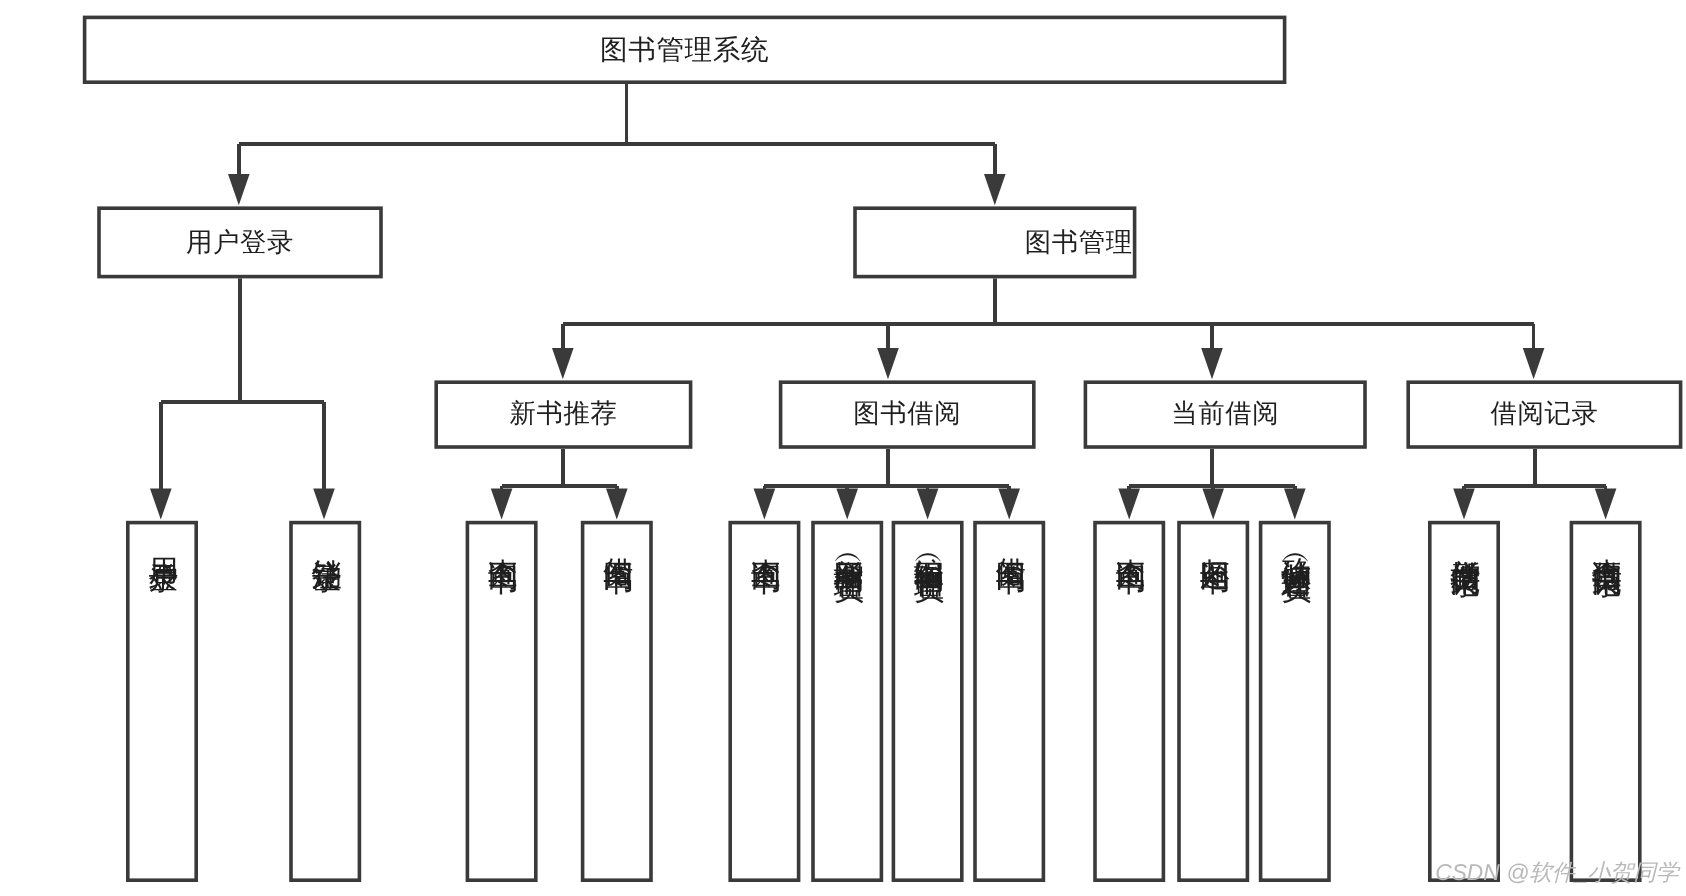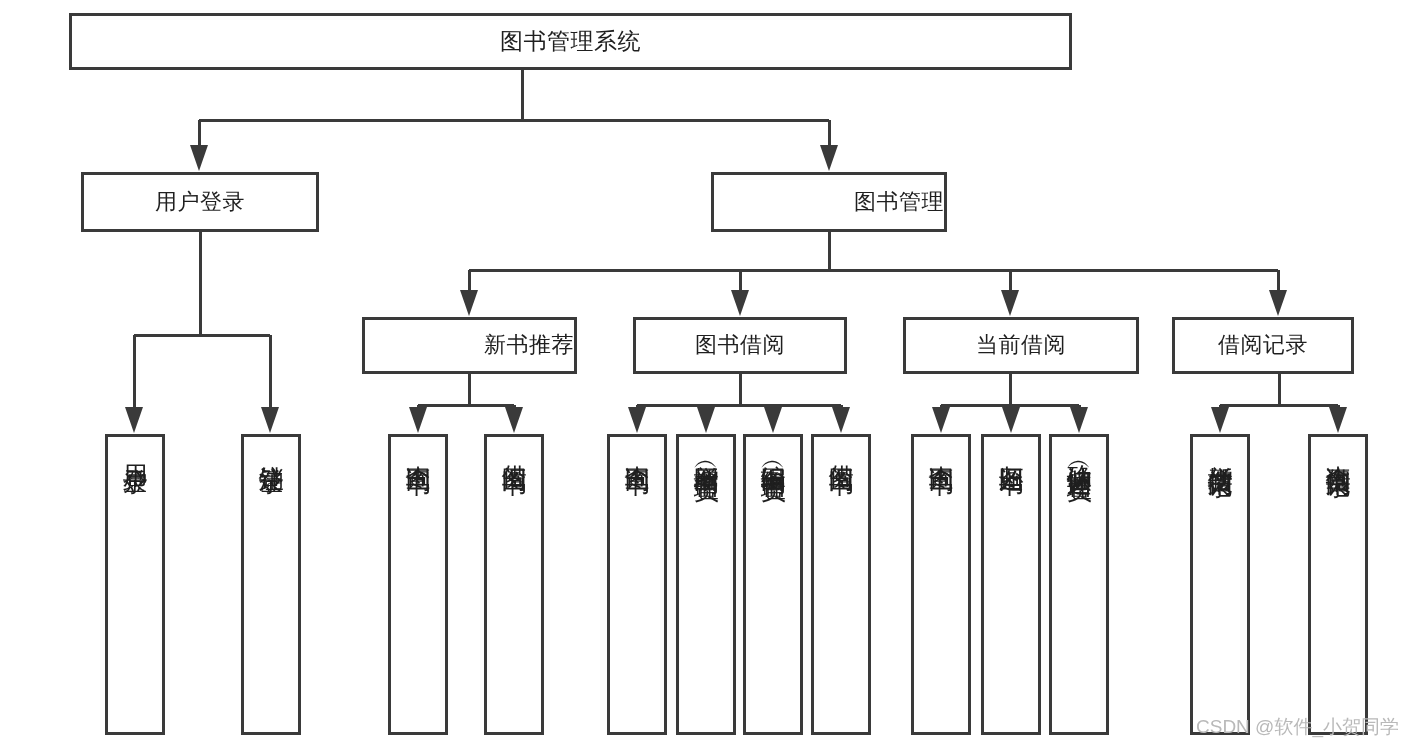--- a/index.html
+++ b/index.html
@@ -132,30 +132,30 @@
     <span class="label">图书管理系统</span>
   </div>
 
   <div class="node horizontal" style="left:81px; top:172px; width:238px; height:60px;">
     <span class="label">用户登录</span>
   </div>
   <div class="node horizontal" style="left:711px; top:172px; width:236px; height:60px;justify-content:flex-end;">
     <span class="label">图书管理</span>
   </div>
 
-  <div class="node horizontal" style="left:362px; top:317px; width:215px; height:57px;justify-content:flex-end;">
+  <div class="node horizontal" style="left:362px; top:317px; width:215px; height:57px;">
     <span class="label">新书推荐</span>
   </div>
-  <div class="node horizontal" style="left:633px; top:317px; width:214px; height:57px;">
+  <div class="node horizontal" style="left:649px; top:317px; width:214px; height:57px;">
     <span class="label">图书借阅</span>
   </div>
   <div class="node horizontal" style="left:903px; top:317px; width:236px; height:57px;">
     <span class="label">当前借阅</span>
   </div>
-  <div class="node horizontal" style="left:1172px; top:317px; width:182px; height:57px;">
+  <div class="node horizontal" style="left:1172px; top:317px; width:230px; height:57px;">
     <span class="label">借阅记录</span>
   </div>
 
   <div class="node vertical" style="left:105px; top:434px; width:60px; height:301px;">
     <span class="label">用户登录</span>
   </div>
   <div class="node vertical" style="left:241px; top:434px; width:60px; height:301px;">
     <span class="label">注销登录</span>
   </div>
 
@@ -189,14 +189,14 @@
     <span class="label">确认归还（管理员）</span>
   </div>
 
   <div class="node vertical" style="left:1190px; top:434px; width:60px; height:301px;">
     <span class="label">新增借阅记录</span>
   </div>
   <div class="node vertical" style="left:1308px; top:434px; width:60px; height:301px;">
     <span class="label">查询借阅记录</span>
   </div>
 
-  <div class="watermark" style="left:1196px; top:714px;">CSDN @软件_小贺同学</div>
+  <div class="watermark" style="left:1196px; top:714px;font-style:italic;">CSDN @软件_小贺同学</div>
 </div>
 
 </body></html>

